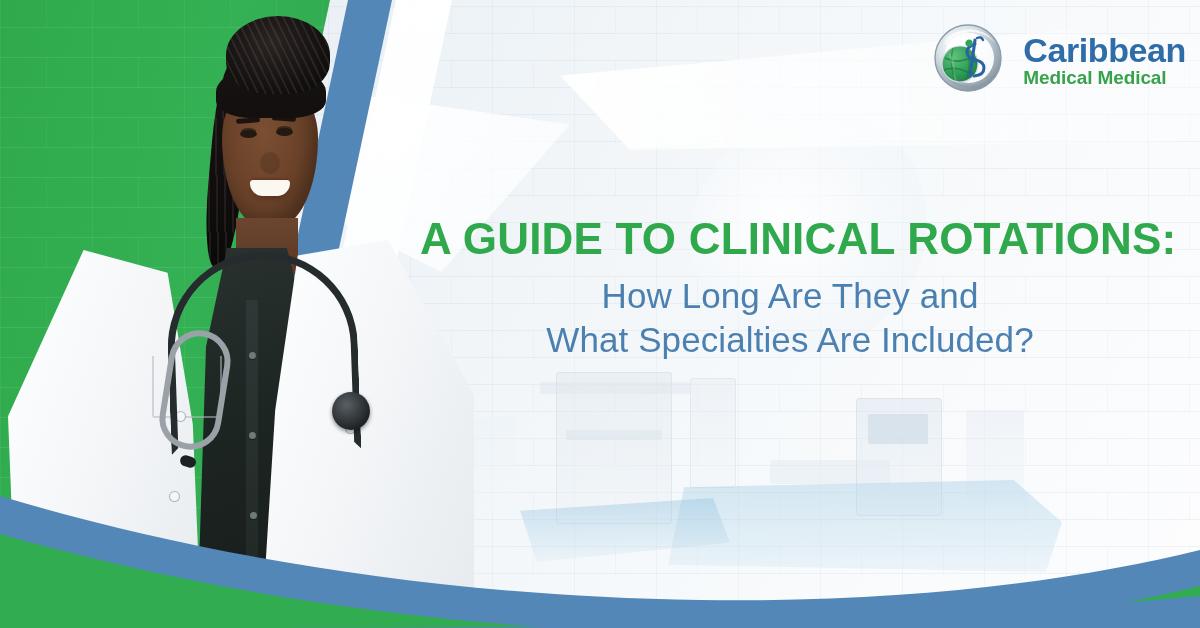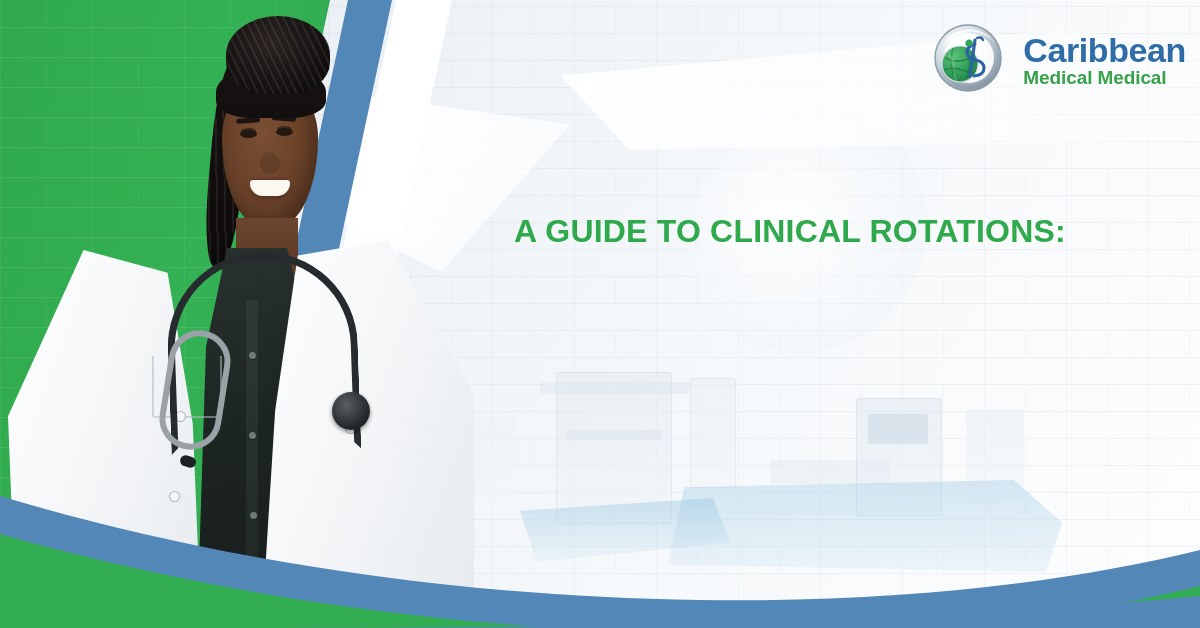--- a/index.html
+++ b/index.html
@@ -239,21 +239,21 @@
 
   
   .waves { position:absolute; left:0; bottom:0; width:1200px; height:150px; }
 
   
   .headline {
     position:absolute; left:420px; top:214px; width:740px;
     text-align:center;
   }
   .h-main {
-    font-size:32px; font-weight:bold; letter-spacing:.2px;
+    font-size:44px; font-weight:bold; letter-spacing:.2px;
     color:#2FA94C; line-height:1.12; white-space:nowrap;
   }
   .h-sub {
     margin-top:11px;
     font-size:35px; font-weight:normal; letter-spacing:.1px;
     color:#4C80B0; line-height:1.26;
   }
 
   
   .logo { position:absolute; right:14px; top:22px; display:flex; align-items:center; gap:18px; }
@@ -329,20 +329,24 @@
   </div>
 
   <svg class="waves" viewBox="0 0 1200 150" preserveAspectRatio="none">
     <path fill="#5287B8" d="M0,18 C180,72 420,118 700,122 C900,125 1070,104 1200,72 L1200,150 L0,150 Z"></path>
     <path fill="#32AC50" d="M0,56 C190,110 430,152 706,156 C906,159 1074,140 1200,108 L1200,150 L0,150 Z"></path>
     <path fill="#5287B8" d="M214,150 C480,150 860,150 1200,118 L1200,150 L214,150 Z"></path>
   </svg>
 
   <div class="headline">
     <div class="h-main">A GUIDE TO CLINICAL ROTATIONS:</div>
+    <div class="h-sub">
+      <div>How Long Are They and</div>
+      <div>What Specialties Are Included?</div>
+    </div>
   </div>
 
   <div class="logo">
     <svg width="74" height="74" viewBox="0 0 74 74">
       <defs>
         <radialGradient id="sphere" cx="36%" cy="30%" r="78%">
           <stop offset="0%" stop-color="#ffffff"></stop>
           <stop offset="42%" stop-color="#d9e2e8"></stop>
           <stop offset="78%" stop-color="#9fadb8"></stop>
           <stop offset="100%" stop-color="#7d8d99"></stop>

